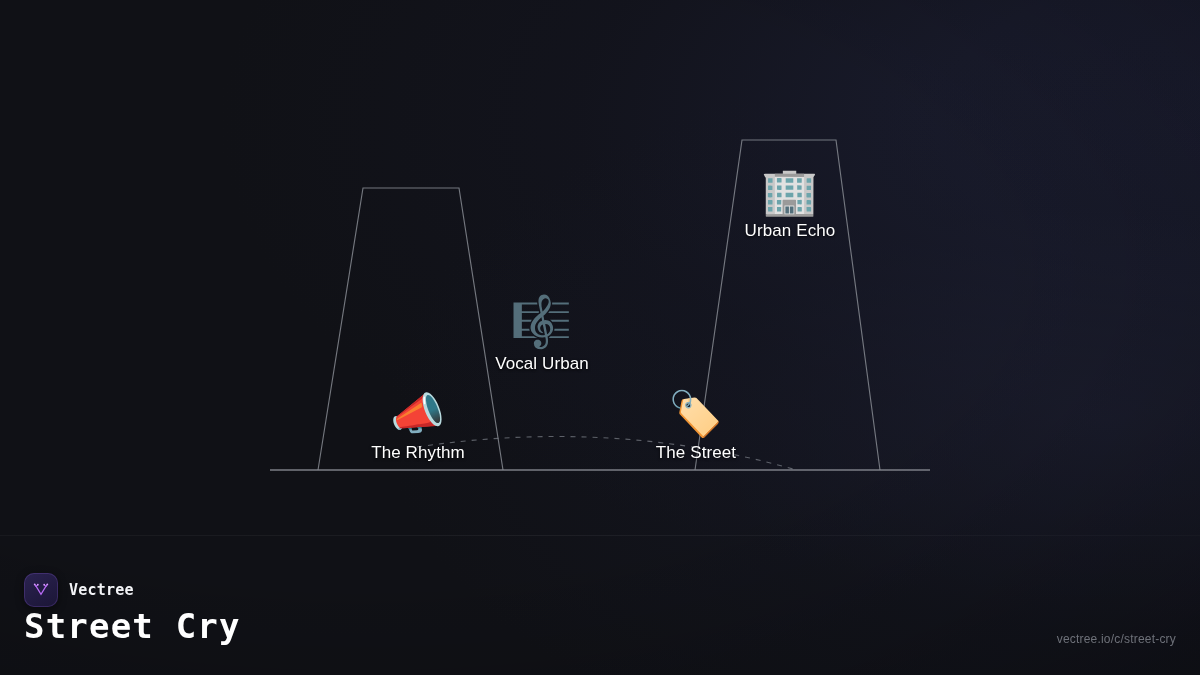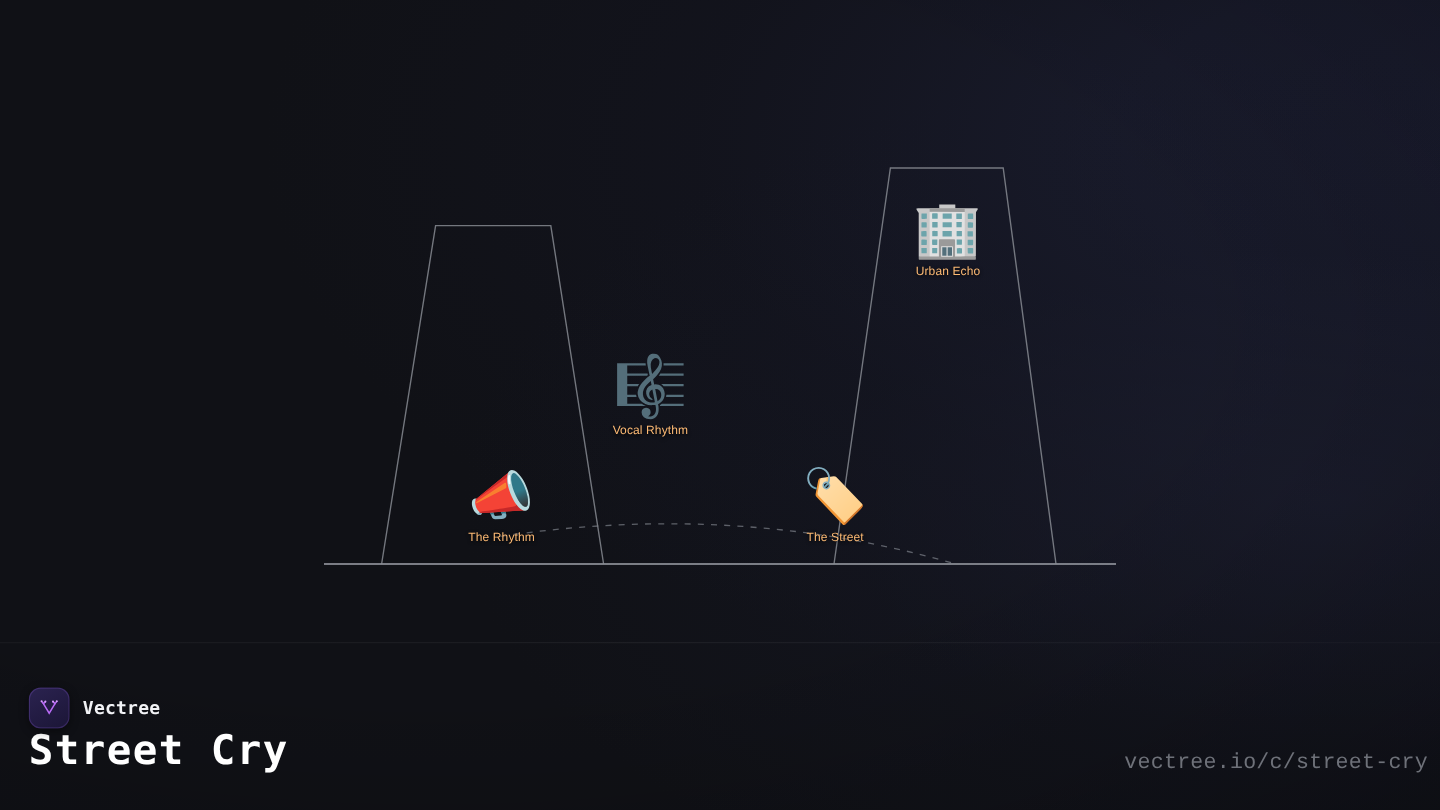--- a/index.html
+++ b/index.html
@@ -65,22 +65,22 @@
     margin-left: -90px;
     user-select: none;
   }
   .node-glyph {
     font-family: "DejaVu Sans", sans-serif;
     line-height: 1;
     text-align: center;
   }
   .node-label {
     margin-top: 7px;
-    font-size: 10px;
-    color: #fdba74;
+    font-size: 17px;
+    color: #ffffff;
     letter-spacing: 0.1px;
     text-align: center;
     text-shadow: 0 1px 3px rgba(0,0,0,0.9);
     white-space: nowrap;
   }
 
   #node-caller   { left: 418px; top: 392px; }
   #node-rhythm   { left: 542px; top: 297px; }
   #node-message  { left: 696px; top: 392px; }
   #node-echo     { left: 790px; top: 168px; }
@@ -139,24 +139,24 @@
     font-family: "DejaVu Sans Mono", monospace;
     font-size: 34px;
     font-weight: bold;
     color: #ffffff;
     letter-spacing: 1.2px;
     line-height: 1.1;
   }
 
   #footer-url {
     position: absolute;
-    right: 10px;
+    right: 24px;
     bottom: 29px;
-    font-family: Liberation Mono, monospace;
-    font-size: 18px;
+    font-family: Liberation Sans, sans-serif;
+    font-size: 12px;
     color: #6e7179;
     letter-spacing: 0.2px;
   }
 </style>
 </head>
 <body>
 
 <div id="bg-base"></div>
 <div id="bg-glow-right"></div>
 <div id="bg-glow-sweep"></div>
@@ -175,21 +175,21 @@
   </svg>
 </div>
 
 <div class="node" id="node-caller">
   <div class="node-glyph">📣</div>
   <div class="node-label">The Rhythm</div>
 </div>
 
 <div class="node" id="node-rhythm">
   <div class="node-glyph">🎼</div>
-  <div class="node-label">Vocal Rhythm</div>
+  <div class="node-label">Vocal Urban</div>
 </div>
 
 <div class="node" id="node-message">
   <div class="node-glyph">🏷️</div>
   <div class="node-label">The Street</div>
 </div>
 
 <div class="node" id="node-echo">
   <div class="node-glyph">🏢</div>
   <div class="node-label">Urban Echo</div>

